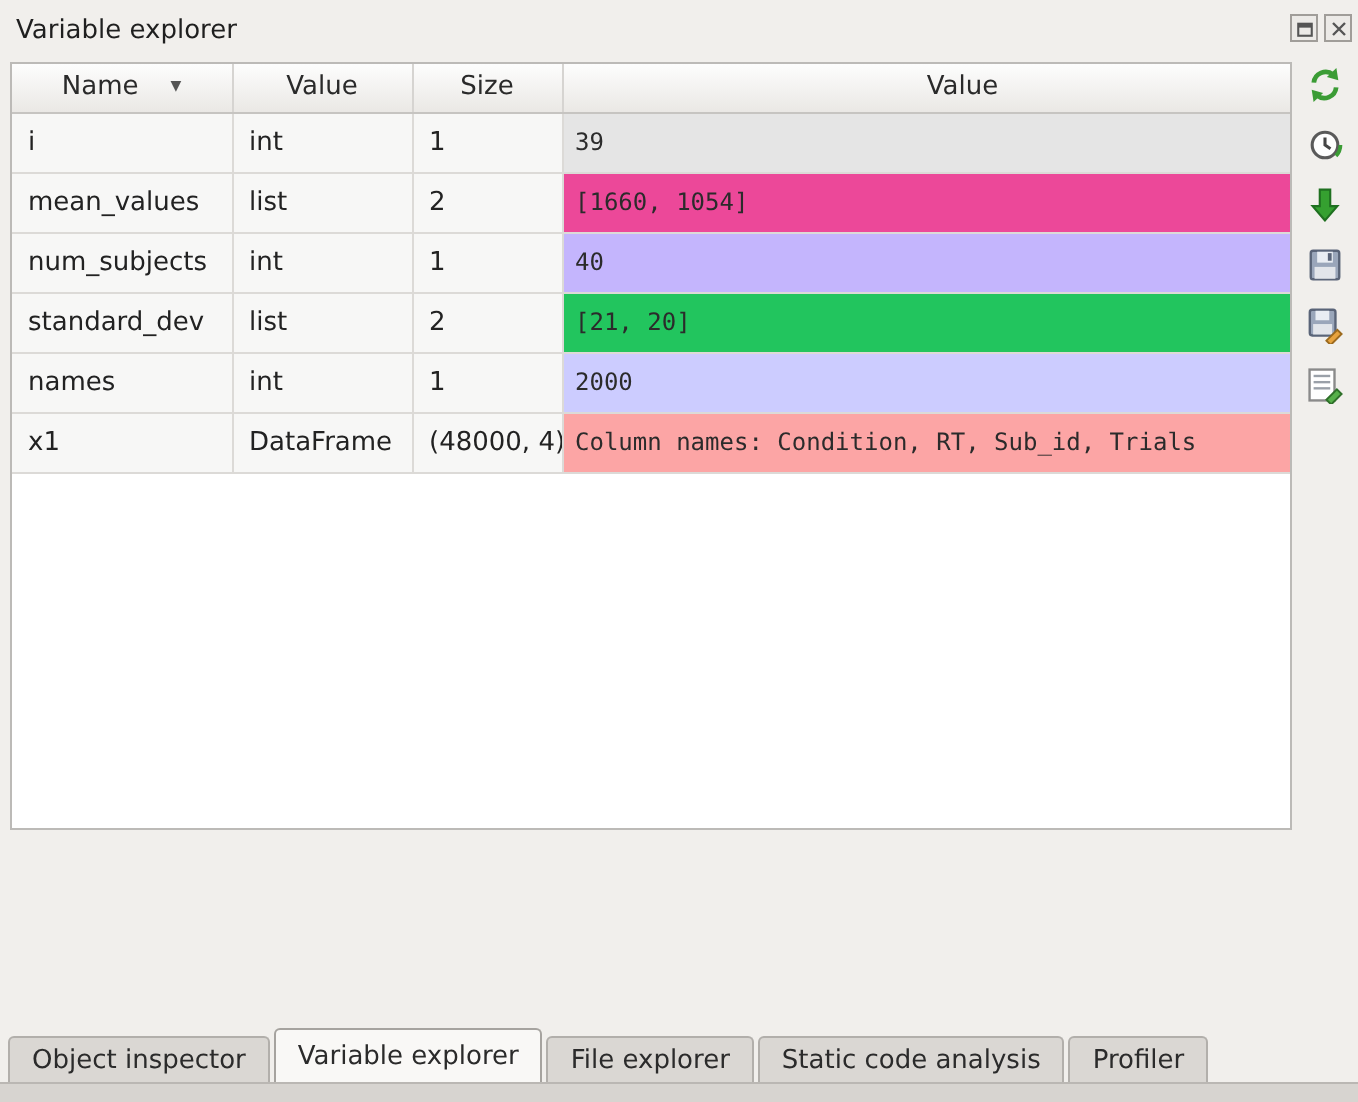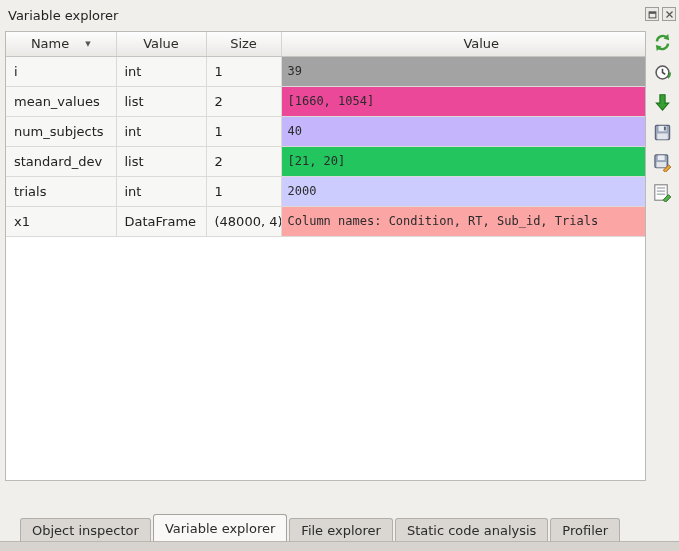--- a/index.html
+++ b/index.html
@@ -15,21 +15,21 @@
   .title { position: absolute; left: 8px; top: 8px; font-size: 13px; }
   .dock-buttons { position: absolute; right: 3px; top: 7px; display: flex; gap: 3px; }
   .dock-btn {
     width: 14px; height: 14px; border: 1px solid #a09d99; background: #eceae7;
     display: flex; align-items: center; justify-content: center; cursor: default;
   }
   .dock-btn svg { width: 9px; height: 9px; }
 
   
   .var-table-wrap {
-    position: absolute; left: 5px; top: 31px; width: 641px; height: 450px;
+    position: absolute; left: 5px; top: 31px; width: 641px; height: 384px;
     background: #ffffff; border: 1px solid #bcbab7; overflow: hidden;
   }
   table { border-collapse: collapse; width: 100%; table-layout: fixed; }
   th {
     height: 24px; font-weight: normal; font-size: 13px; text-align: center;
     background: linear-gradient(#fdfdfd, #eae8e5);
     border-right: 1px solid #d6d4d1; border-bottom: 1px solid #c6c4c1;
     color: #2a2a2a; position: relative;
   }
   th:last-child { border-right: none; padding-left: 36px; }
@@ -52,21 +52,21 @@
   }
   .tool-btn {
     width: 22px; height: 22px; display: flex; align-items: center; justify-content: center;
     cursor: default;
   }
   .tool-btn svg { width: 19px; height: 19px; }
 
   
   .tab-bar {
     position: absolute; left: 0; right: 0; bottom: 10px; height: 28px;
-    display: flex; align-items: flex-end; padding-left: 4px; margin-left: 16px;
+    display: flex; align-items: flex-end; padding-left: 4px;
   }
   .tab {
     height: 23px; padding: 0 11px; display: flex; align-items: center;
     background: #dad7d3; border: 1px solid #b2afab; border-bottom: none;
     border-radius: 3px 3px 0 0; margin-right: 2px; color: #2b2b2b; cursor: default;
     white-space: nowrap;
   }
   .tab.active { height: 27px; background: #f9f8f6; border-color: #a6a39f; }
 
   .bottom-strip {
@@ -110,42 +110,42 @@
           <th>Value</th>
           <th>Size</th>
           <th>Value</th>
         </tr>
       </thead>
       <tbody>
         <tr>
           <td class="c-name">i</td>
           <td class="c-type">int</td>
           <td class="c-size">1</td>
-          <td class="c-value" style="background-color: #a3a3a3;">39</td>
+          <td class="c-value" style="background-color: #e5e5e5;">39</td>
         </tr>
         <tr>
           <td class="c-name">mean_values</td>
           <td class="c-type">list</td>
           <td class="c-size">2</td>
           <td class="c-value" style="background-color: #ec4899;">[1660, 1054]</td>
         </tr>
         <tr>
           <td class="c-name">num_subjects</td>
           <td class="c-type">int</td>
           <td class="c-size">1</td>
           <td class="c-value" style="background-color: #c4b5fd;">40</td>
         </tr>
         <tr>
           <td class="c-name">standard_dev</td>
           <td class="c-type">list</td>
           <td class="c-size">2</td>
           <td class="c-value" style="background-color: #22c55e;">[21, 20]</td>
         </tr>
         <tr>
-          <td class="c-name">trials</td>
+          <td class="c-name">names</td>
           <td class="c-type">int</td>
           <td class="c-size">1</td>
           <td class="c-value" style="background-color: rgb(204, 204, 255);">2000</td>
         </tr>
         <tr>
           <td class="c-name">x1</td>
           <td class="c-type">DataFrame</td>
           <td class="c-size">(48000, 4)</td>
           <td class="c-value" style="background-color: #fca5a5;">Column names: Condition, RT, Sub_id, Trials</td>
         </tr>

